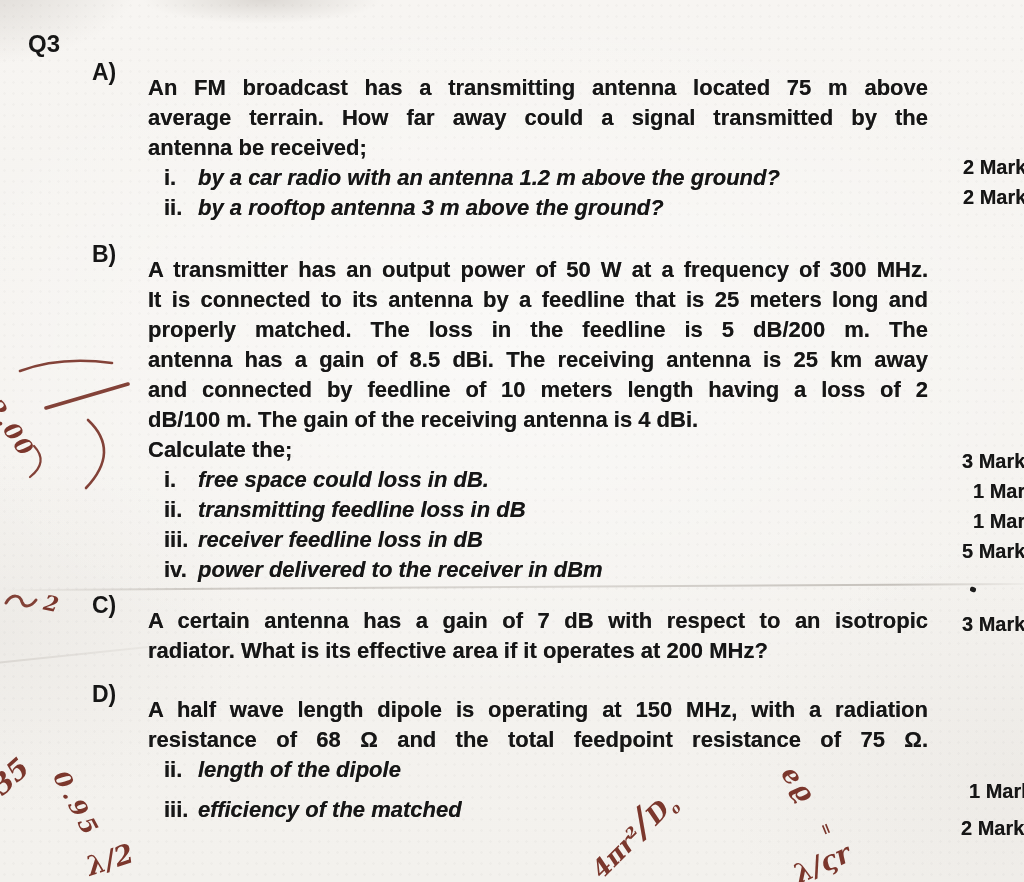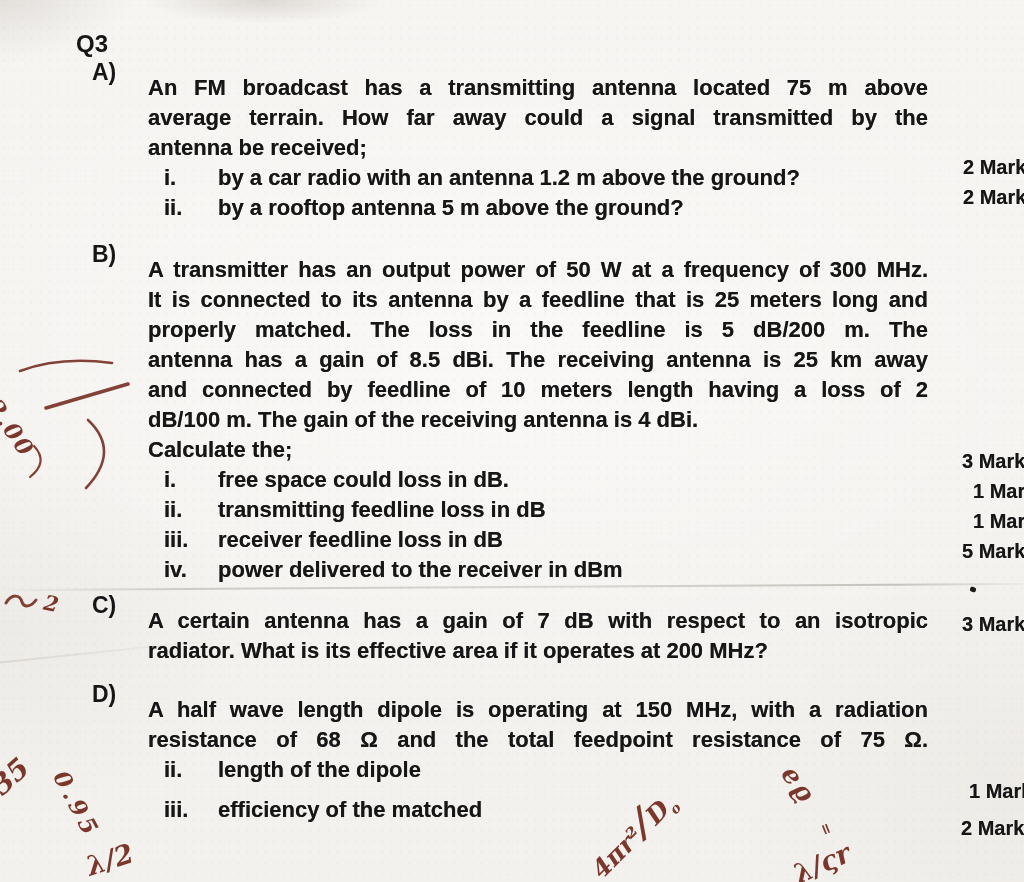--- a/index.html
+++ b/index.html
@@ -17,31 +17,31 @@
   }
   .speckle{position:absolute;inset:0;pointer-events:none;
     background-image:radial-gradient(rgba(60,55,50,.05) 1px, transparent 1.4px);
     background-size:9px 11px;opacity:.5;}
   .crease{position:absolute;top:586px;left:0;width:1040px;height:2px;
     transform:rotate(-.35deg);
     background:linear-gradient(90deg, transparent, rgba(150,143,135,.40) 18%, rgba(150,143,135,.30) 55%, rgba(140,133,125,.45) 86%, transparent);}
   .crease2{position:absolute;top:651px;left:-30px;width:260px;height:2px;
     transform:rotate(-6deg);
     background:linear-gradient(90deg, rgba(150,143,135,.25), transparent);}
-  .q3{position:absolute;left:28px;top:30px;font-size:24px;font-weight:bold;margin-left:48px;}
+  .q3{position:absolute;left:28px;top:30px;font-size:24px;font-weight:bold;}
   .sec{position:absolute;left:0;width:1024px;}
   .sec-label{position:absolute;left:92px;top:0;font-size:23px;font-weight:bold;line-height:30px;}
   .sec-body{position:absolute;left:148px;top:16px;width:780px;}
   .pline{font-size:22px;font-weight:bold;line-height:30px;white-space:nowrap;
     text-shadow:0 0 .5px rgba(20,20,20,.65);}
   .pline.just{text-align:justify;text-align-last:justify;}
   .item-row{position:relative;line-height:30px;font-size:22px;font-weight:bold;
     text-shadow:0 0 .5px rgba(20,20,20,.65);}
   .item-row .rn{position:absolute;left:16px;}
-  .item-row .itext{margin-left:70px;display:block;white-space:nowrap;}
+  .item-row .itext{margin-left:50px;display:block;white-space:nowrap;font-style:italic;}
   .gap10{margin-top:10px;}
   .mk{position:absolute;font-size:20px;font-weight:bold;white-space:nowrap;
     text-shadow:0 0 .5px rgba(20,20,20,.6);}
   .dot{position:absolute;top:587px;left:970px;width:6px;height:5px;background:#1c1c1c;
     border-radius:2px;transform:rotate(18deg);}
   .hw{position:absolute;color:#6f2318;font-family:"DejaVu Serif",serif;
     font-style:italic;font-weight:bold;opacity:.9;}
   .scribbles{position:absolute;inset:0;pointer-events:none;}
   .frac-slash{font-size:1.55em;display:inline-block;transform:rotate(8deg);margin:0 1px;}
   .hw sub{font-size:.55em;}
@@ -61,21 +61,21 @@
     <div class="sec-body">
       <div class="pline just">An FM broadcast has a transmitting antenna located 75 m above</div>
       <div class="pline just">average terrain. How far away could a signal transmitted by the</div>
       <div class="pline">antenna be received;</div>
       <div class="item-row">
         <span class="rn">i.</span>
         <span class="itext">by a car radio with an antenna 1.2 m above the ground?</span>
       </div>
       <div class="item-row">
         <span class="rn">ii.</span>
-        <span class="itext">by a rooftop antenna 5 m above the ground?</span>
+        <span class="itext">by a rooftop antenna 3 m above the ground?</span>
       </div>
     </div>
   </div>
 
   <div class="sec" style="top:239px">
     <span class="sec-label">B)</span>
     <div class="sec-body">
       <div class="pline just">A transmitter has an output power of 50 W at a frequency of 300 MHz.</div>
       <div class="pline just">It is connected to its antenna by a feedline that is 25 meters long and</div>
       <div class="pline just">properly matched. The loss in the feedline is 5 dB/200 m. The</div>

